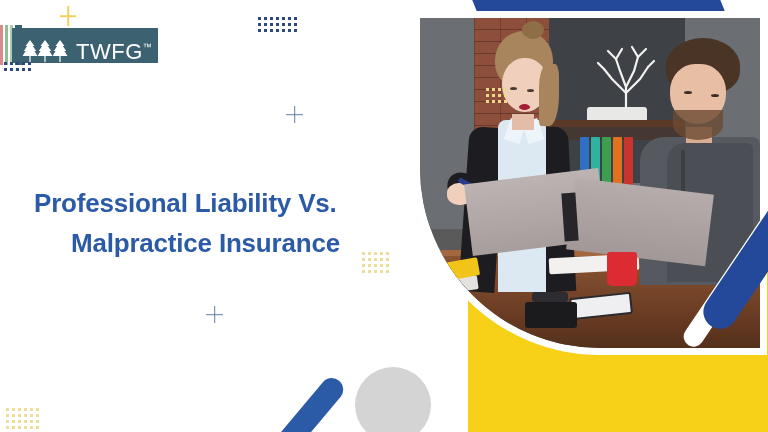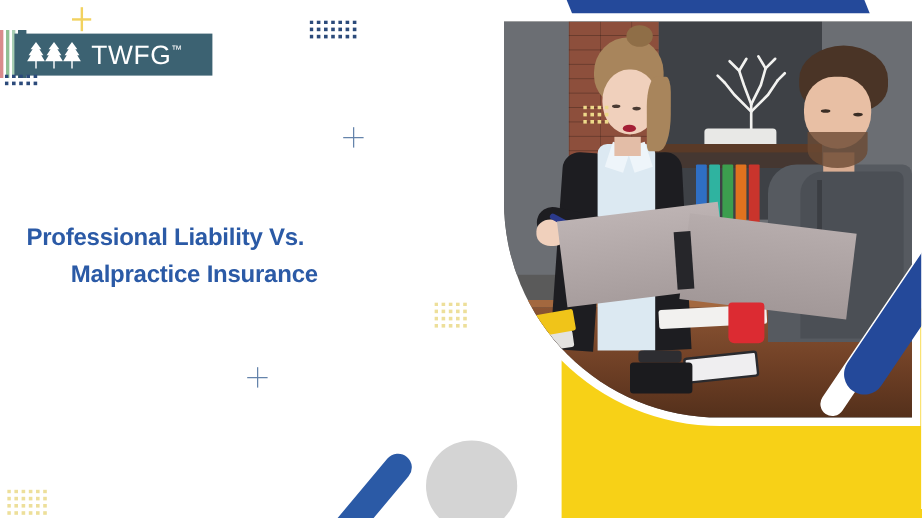--- a/index.html
+++ b/index.html
@@ -20,23 +20,23 @@
   .stripes {
     position: absolute; left: 0; top: 25px;
     width: 22px; height: 40px;
     display: flex;
   }
   .stripes i { display: block; height: 100%; }
 
   
   .logo-bar {
     position: absolute; left: 12px; top: 28px;
-    width: 165px; height: 35px;
+    width: 146px; height: 35px;
     background: #3c6272;
-    display: flex; align-items: center;
+    display: flex; align-items: flex-end;
     padding-left: 10px;
     gap: 8px;
   }
   .logo-trees { width: 46px; height: 24px; display:block; }
   .logo-text {
     color: #ffffff;
     font-size: 22px;
     font-weight: 400;
     letter-spacing: 0.5px;
     line-height: 1;
@@ -56,24 +56,24 @@
   .plus-yellow { color:#f2d25f; width:16px; height:20px; left:60px; top:6px; }
   .plus-blue-1 { color:#5f7fa8; width:17px; height:17px; left:286px; top:106px; }
   .plus-blue-2 { color:#5f7fa8; width:17px; height:17px; left:206px; top:306px; }
 
   
   .dots { position:absolute; }
 
   
   .headline {
     position: absolute;
-    left: 22px; top: 183px;
+    left: 34px; top: 183px;
     width: 330px;
     color: #2b5aa6;
-    font-size: 20px;
+    font-size: 26px;
     font-weight: bold;
     line-height: 1.55;
     letter-spacing: -0.2px;
   }
   .headline .l2 { display:block;margin-left:37px; }
 
   
   .gray-circle {
     position:absolute;
     left: 355px; top: 367px;

